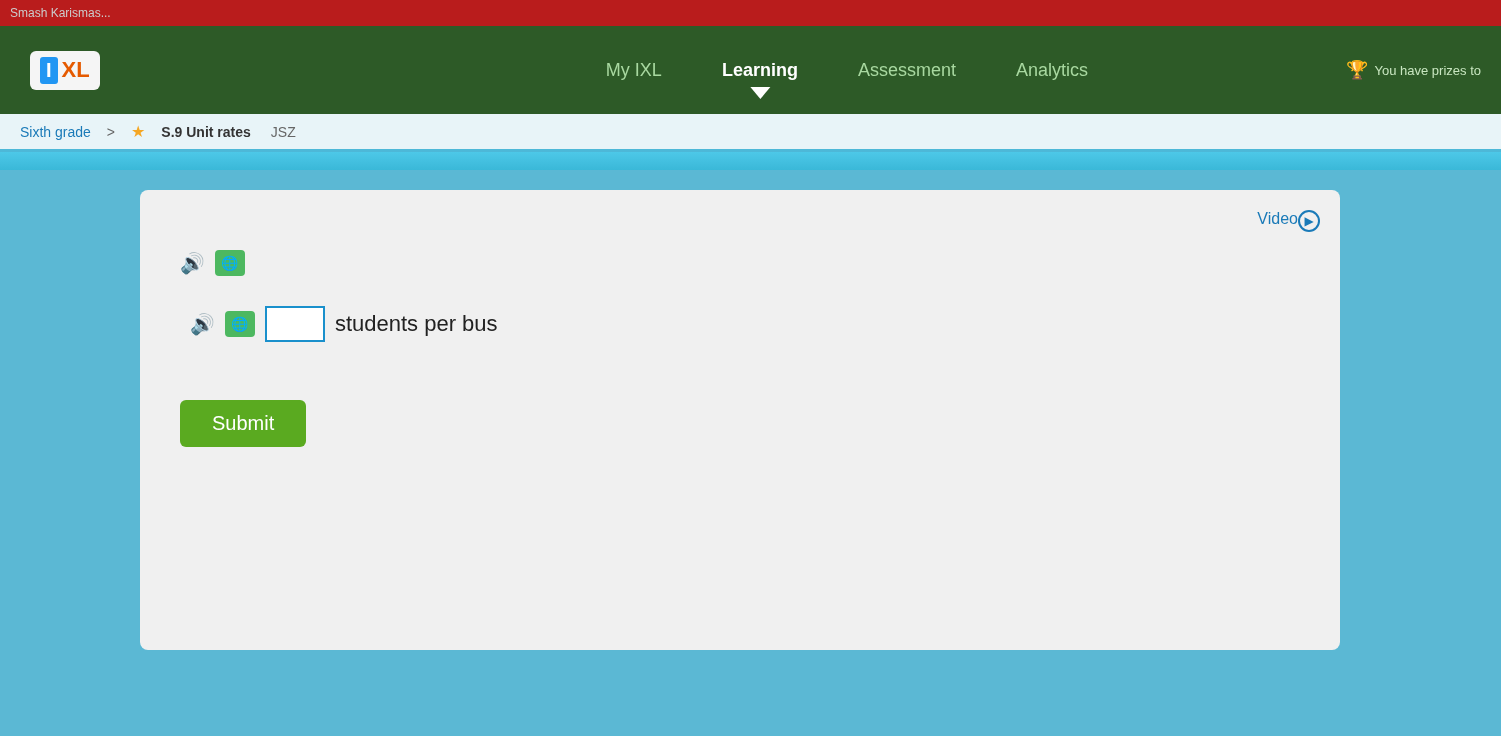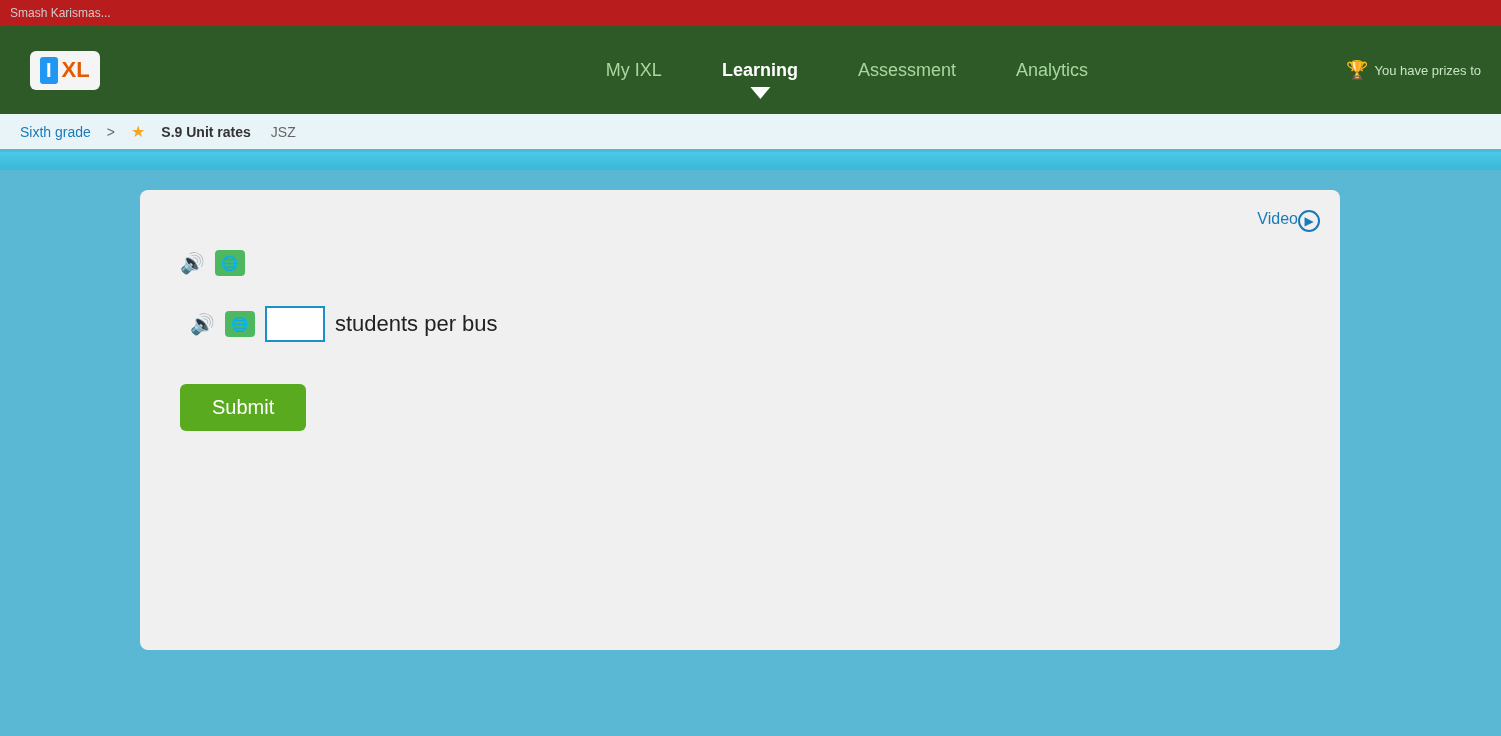--- a/index.html
+++ b/index.html
@@ -252,21 +252,21 @@
     }
 
     .submit-btn {
       background: #5aaa20;
       color: white;
       border: none;
       padding: 12px 32px;
       font-size: 20px;
       border-radius: 6px;
       cursor: pointer;
-      margin-top: 2px;
+      margin-top: 18px;
     }
   </style>
 </head>
 <body>
 
 <div class="browser-bar">
   <span class="browser-bar-text">Smash Karismas...</span>
 </div>
 
 <div class="nav-bar">

